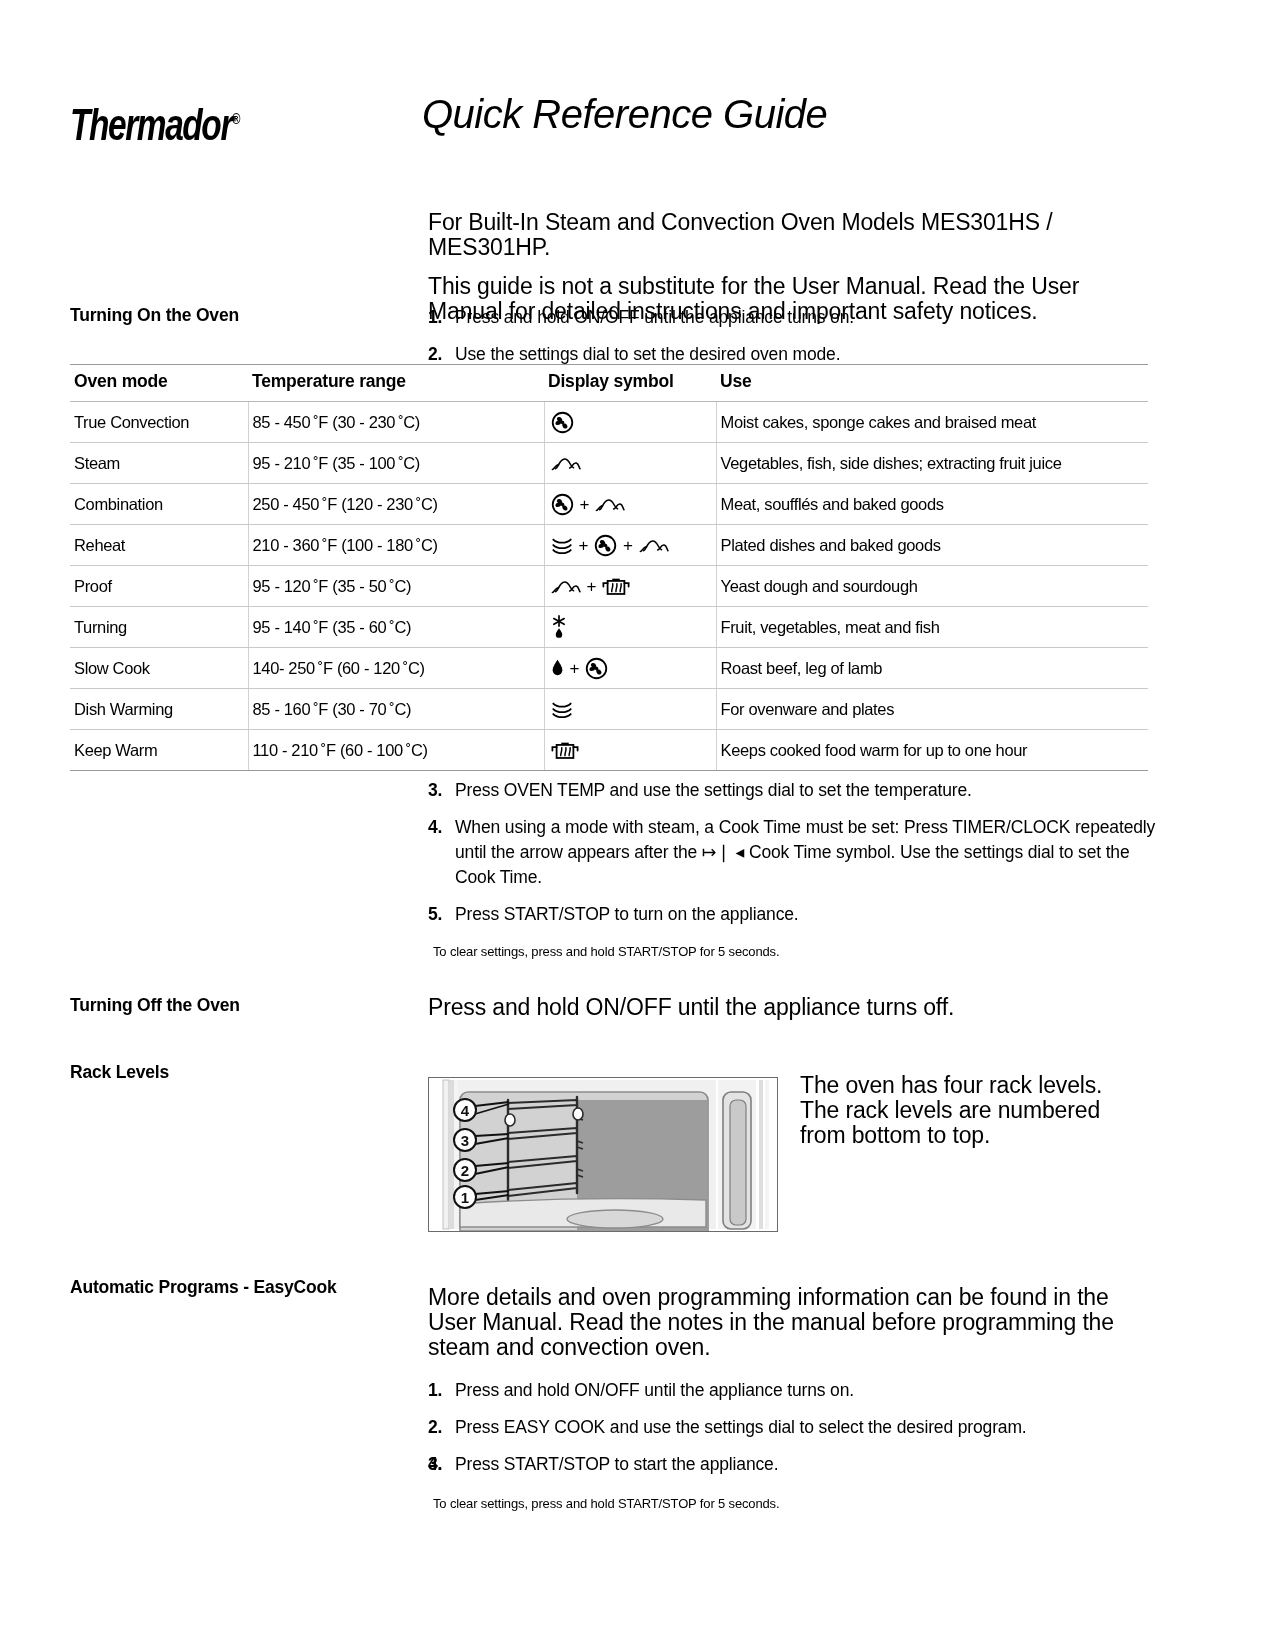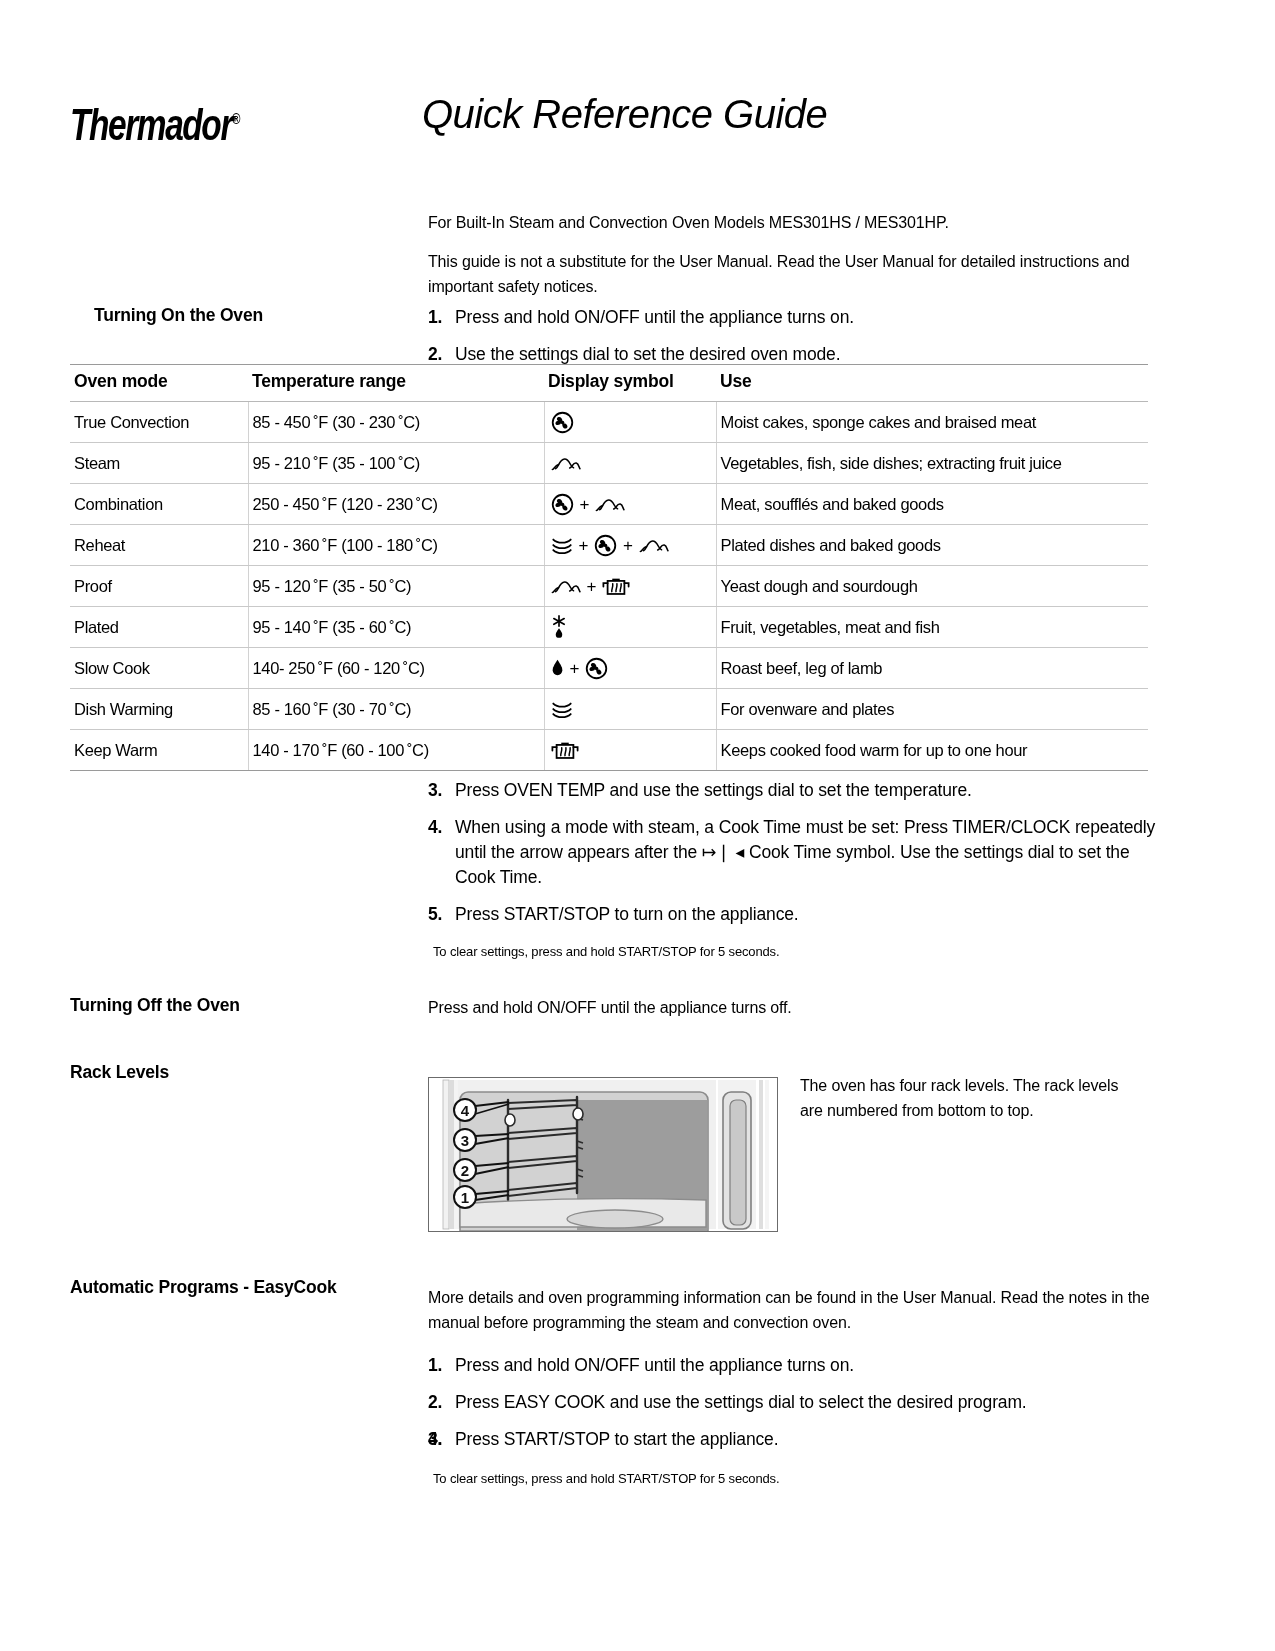--- a/index.html
+++ b/index.html
@@ -50,42 +50,42 @@
     left: 352px; top: 0;
     font-size: 40px;
     font-weight: 400;
     letter-spacing: -0.5px;
     white-space: nowrap;
     font-style: italic;
   }
 
   
   .body-text {
-    font-size: 16px;
+    font-size: 23px;
     line-height: 25px;
     letter-spacing: -0.15px;
   }
   .section-label {
     font-size: 17.5px;
     font-weight: 700;
     letter-spacing: -0.2px;
     white-space: nowrap;
   }
 
   .intro {
     position: absolute;
     left: 428px; top: 210px;
     width: 718px;
   }
   .intro p { margin: 0 0 14px 0; }
   .intro p:last-child { margin-bottom: 12px; }
 
   .label-turning-on {
     position: absolute;
-    left: 70px; top: 305px; margin-left: 24px;
+    left: 70px; top: 305px;
   }
 
   .steps-top {
     position: absolute;
     left: 428px; top: 305px;
     width: 718px;
   }
 
   
   .step {
@@ -364,21 +364,21 @@
                 <path d="M24 6.5 L28.5 6.5 L28.5 10" fill="none" stroke="#000" stroke-width="1.9" stroke-linecap="round"></path>
                 <path d="M10.5 15.5 C10 12.5 12 11.5 11.5 7" fill="none" stroke="#000" stroke-width="1.6" stroke-linecap="round"></path>
                 <path d="M15 15.5 C14.5 12.5 16.5 11.5 16 7" fill="none" stroke="#000" stroke-width="1.6" stroke-linecap="round"></path>
                 <path d="M19.5 15.5 C19 12.5 21 11.5 20.5 7" fill="none" stroke="#000" stroke-width="1.6" stroke-linecap="round"></path>
               </svg>
             </div>
           </td>
           <td class="usecell">Yeast dough and sourdough</td>
         </tr>
         <tr>
-          <td class="sep">Plated</td>
+          <td class="sep">Turning</td>
           <td class="sep">95 - 140 ˚F (35 - 60 ˚C)</td>
           <td class="sep sym-cell">
             <div class="sym-row">
               <svg class="ic ic-defrost" viewBox="0 0 18 28">
                 <g stroke="#000" stroke-width="1.9" stroke-linecap="round">
                   <path d="M9 1.5 L9 13"></path>
                   <path d="M3.2 4.5 L14.8 11"></path>
                   <path d="M14.8 4.5 L3.2 11"></path>
                 </g>
                 <path d="M9 15.5 C11.8 19.5 12.6 21 12.6 22.6 A3.6 3.6 0 0 1 5.4 22.6 C5.4 21 6.2 19.5 9 15.5 Z" fill="#000"></path>
@@ -416,21 +416,21 @@
                 <path d="M2.5 3.5 C7 8 17 8 21.5 3.5" fill="none" stroke="#000" stroke-width="2" stroke-linecap="round"></path>
                 <path d="M2.5 9.5 C7 14 17 14 21.5 9.5" fill="none" stroke="#000" stroke-width="2" stroke-linecap="round"></path>
                 <path d="M2.5 15 C7 19.5 17 19.5 21.5 15" fill="none" stroke="#000" stroke-width="2" stroke-linecap="round"></path>
               </svg>
             </div>
           </td>
           <td class="usecell">For ovenware and plates</td>
         </tr>
         <tr>
           <td class="sep">Keep Warm</td>
-          <td class="sep">140 - 170 ˚F (60 - 100 ˚C)</td>
+          <td class="sep">110 - 210 ˚F (60 - 100 ˚C)</td>
           <td class="sep sym-cell">
             <div class="sym-row">
               <svg class="ic ic-pot" viewBox="0 0 30 20">
                 <rect x="6" y="4" width="18" height="14" fill="none" stroke="#000" stroke-width="1.9"></rect>
                 <rect x="11" y="1.6" width="8" height="2.6" fill="#000"></rect>
                 <path d="M6 6.5 L1.5 6.5 L1.5 10" fill="none" stroke="#000" stroke-width="1.9" stroke-linecap="round"></path>
                 <path d="M24 6.5 L28.5 6.5 L28.5 10" fill="none" stroke="#000" stroke-width="1.9" stroke-linecap="round"></path>
                 <path d="M10.5 15.5 C10 12.5 12 11.5 11.5 7" fill="none" stroke="#000" stroke-width="1.6" stroke-linecap="round"></path>
                 <path d="M15 15.5 C14.5 12.5 16.5 11.5 16 7" fill="none" stroke="#000" stroke-width="1.6" stroke-linecap="round"></path>
                 <path d="M19.5 15.5 C19 12.5 21 11.5 20.5 7" fill="none" stroke="#000" stroke-width="1.6" stroke-linecap="round"></path>

